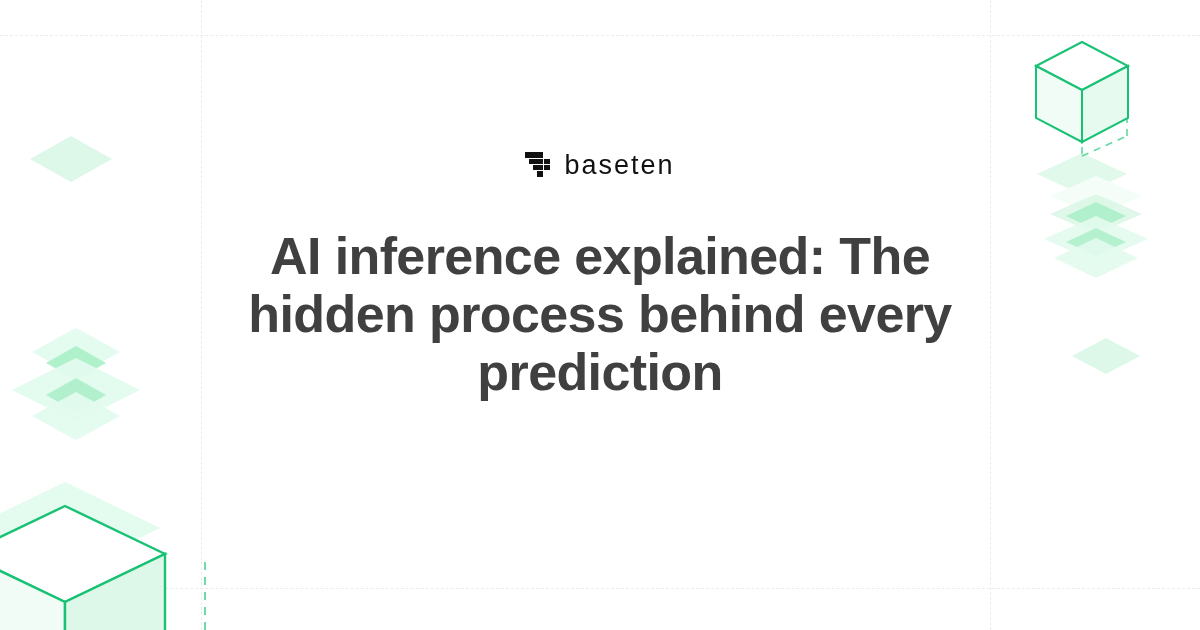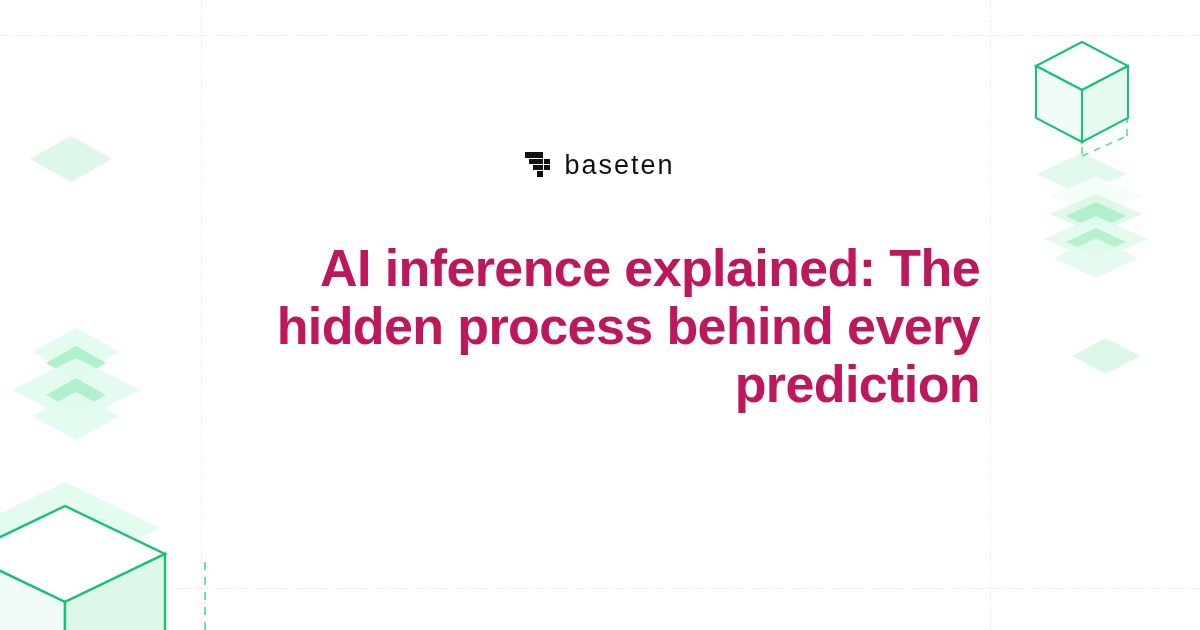--- a/index.html
+++ b/index.html
@@ -81,29 +81,29 @@
   .logo-word {
     font-family: "Liberation Sans", sans-serif;
     font-size: 27px;
     font-weight: 400;
     letter-spacing: 2.0px;
     color: #111111;
     line-height: 1;
   }
 
   .headline {
-    margin: 16px;
+    margin: 4px;
     width: 760px;
-    text-align: right;
+    text-align: center;
     font-family: "Liberation Sans", sans-serif;
     font-weight: 700;
     font-size: 52px;
     line-height: 1.12;
     letter-spacing: -0.6px;
-    color: #be185d;
+    color: #404040;
   }
 </style>
 </head>
 <body>
 
 <div class="og-card">
 
   <div class="grid-layer">
     <div class="grid-line-v gv1"></div>
     <div class="grid-line-v gv2"></div>

